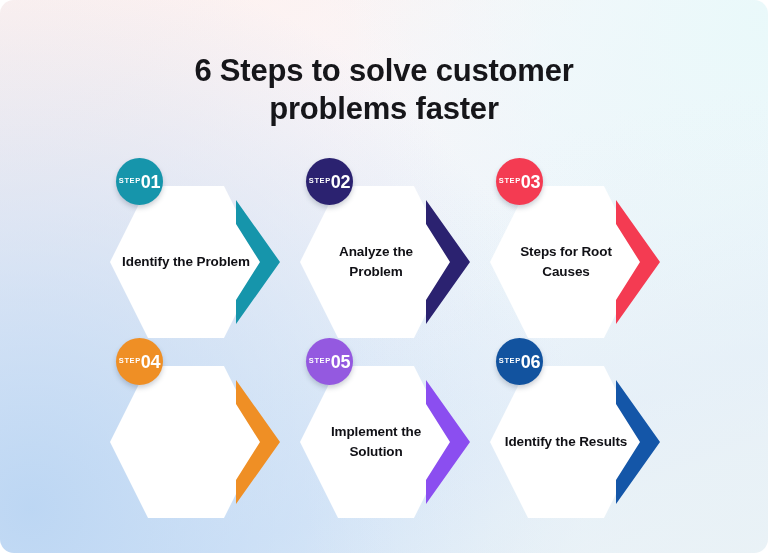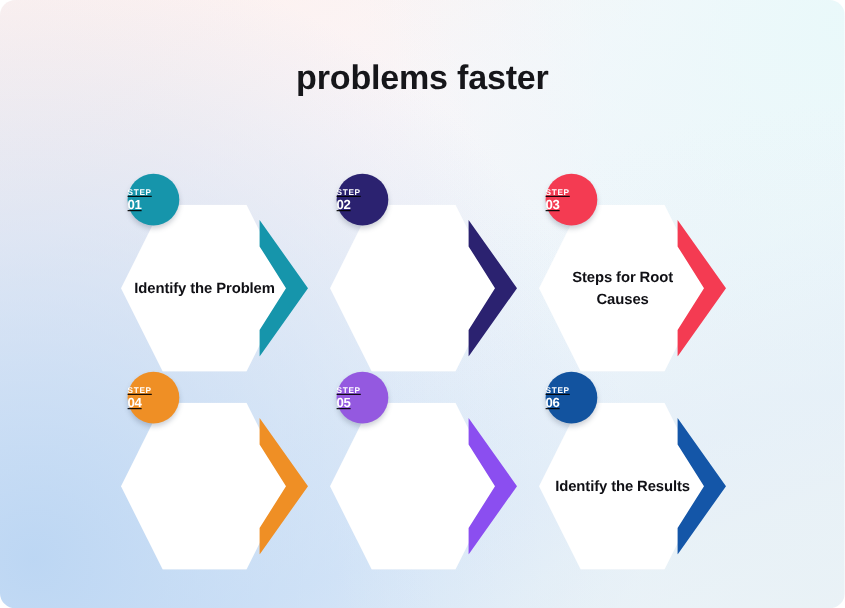--- a/index.html
+++ b/index.html
@@ -102,49 +102,49 @@
   .chevron svg { display: block; }
 
   .badge {
     position: absolute;
     left: 20px;
     top: 0px;
     width: 47px;
     height: 47px;
     border-radius: 50%;
     display: flex;
-    flex-direction: column;
-    align-items: flex-start;
+    flex-direction: row;
+    align-items: center;
     justify-content: center;
     box-shadow: 0 3px 5px rgba(60,70,95,0.25);
     z-index: 5;
-    text-decoration: underline;
   }
   .badge-word {
     font-size: 7.5px;
     font-weight: bold;
     color: #ffffff;
     letter-spacing: 0.6px;
     line-height: 1;
     margin-bottom: 1px;
   }
   .badge-num {
-    font-size: 12px;
+    font-size: 18px;
     font-weight: bold;
     color: #ffffff;
     line-height: 1;
     letter-spacing: -0.3px;
   }
 </style>
 </head>
 <body>
 
 <div id="infographic-card">
 
   <div id="title-block">
+    <span class="title-line">6 Steps to solve customer</span>
     <span class="title-line">problems faster</span>
   </div>
 
   <div id="steps-grid">
 
     <div class="step-cell">
       <div class="hexagon"></div>
       <div class="chevron">
         <svg width="48" height="124" viewBox="0 0 48 124" aria-hidden="true">
           <polygon points="2,0 46,62 2,124 2,100 26,62 2,24" fill="#1695ab"></polygon>
@@ -157,20 +157,21 @@
       </div>
     </div>
 
     <div class="step-cell">
       <div class="hexagon"></div>
       <div class="chevron">
         <svg width="48" height="124" viewBox="0 0 48 124" aria-hidden="true">
           <polygon points="2,0 46,62 2,124 2,100 26,62 2,24" fill="#2b2270"></polygon>
         </svg>
       </div>
+      <div class="hex-label">Analyze the Problem</div>
       <div class="badge" style="background:#2b2270">
         <span class="badge-word">STEP</span>
         <span class="badge-num">02</span>
       </div>
     </div>
 
     <div class="step-cell">
       <div class="hexagon"></div>
       <div class="chevron">
         <svg width="48" height="124" viewBox="0 0 48 124" aria-hidden="true">
@@ -197,20 +198,21 @@
       </div>
     </div>
 
     <div class="step-cell">
       <div class="hexagon"></div>
       <div class="chevron">
         <svg width="48" height="124" viewBox="0 0 48 124" aria-hidden="true">
           <polygon points="2,0 46,62 2,124 2,100 26,62 2,24" fill="#8b4ef0"></polygon>
         </svg>
       </div>
+      <div class="hex-label">Implement the Solution</div>
       <div class="badge" style="background:#9459e0">
         <span class="badge-word">STEP</span>
         <span class="badge-num">05</span>
       </div>
     </div>
 
     <div class="step-cell">
       <div class="hexagon"></div>
       <div class="chevron">
         <svg width="48" height="124" viewBox="0 0 48 124" aria-hidden="true">

